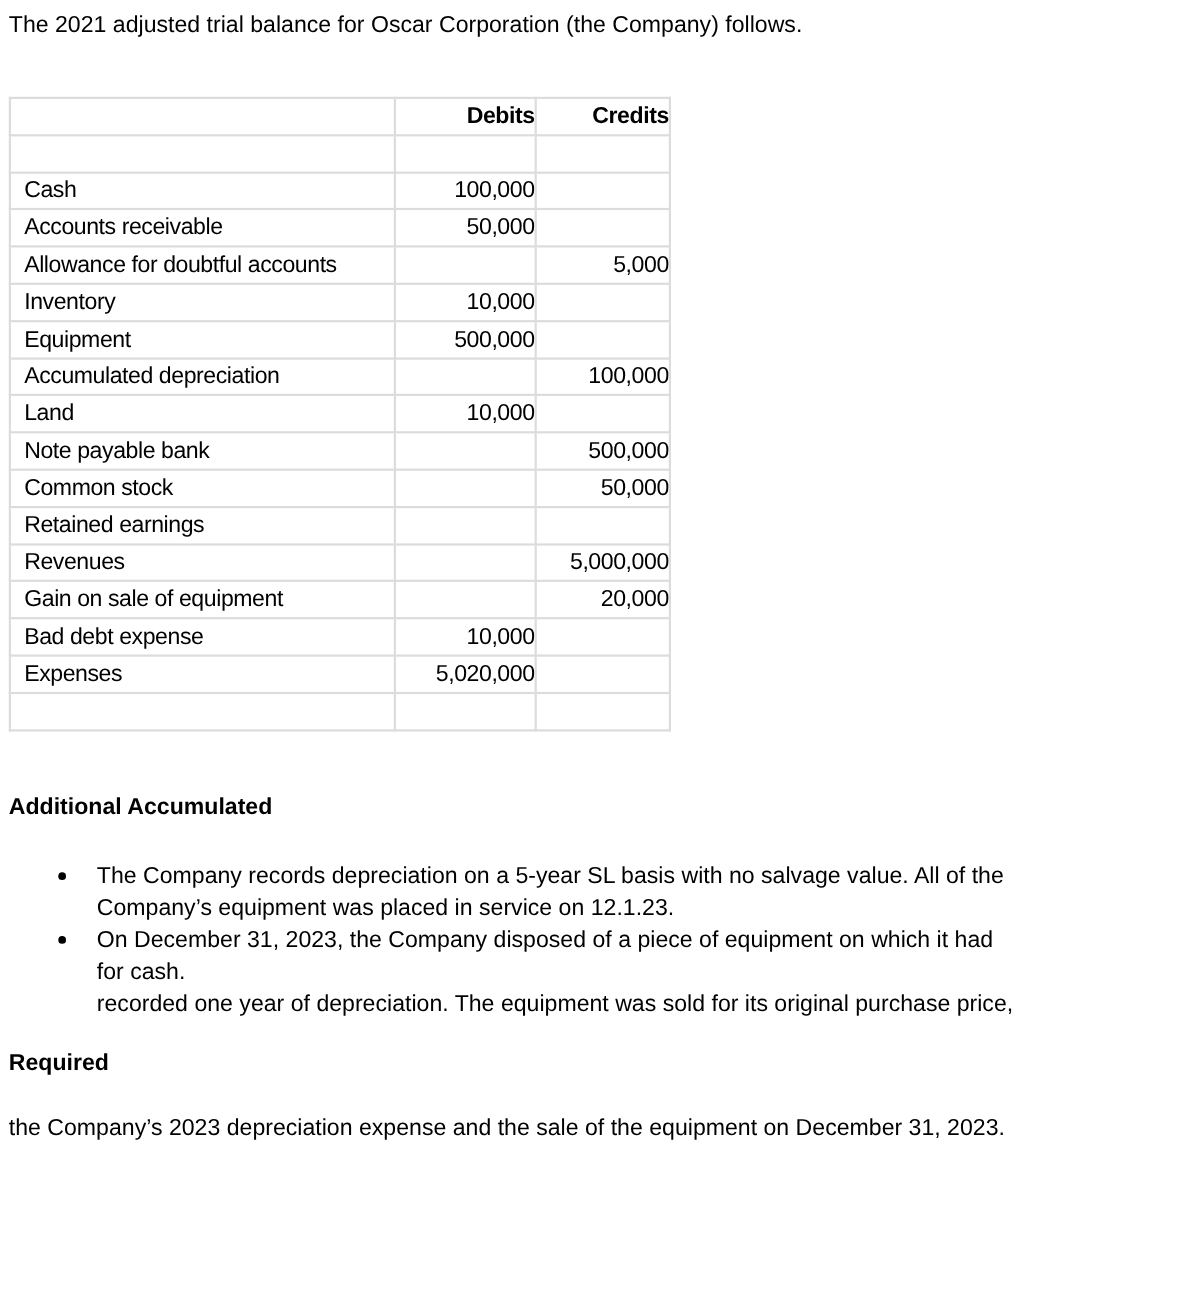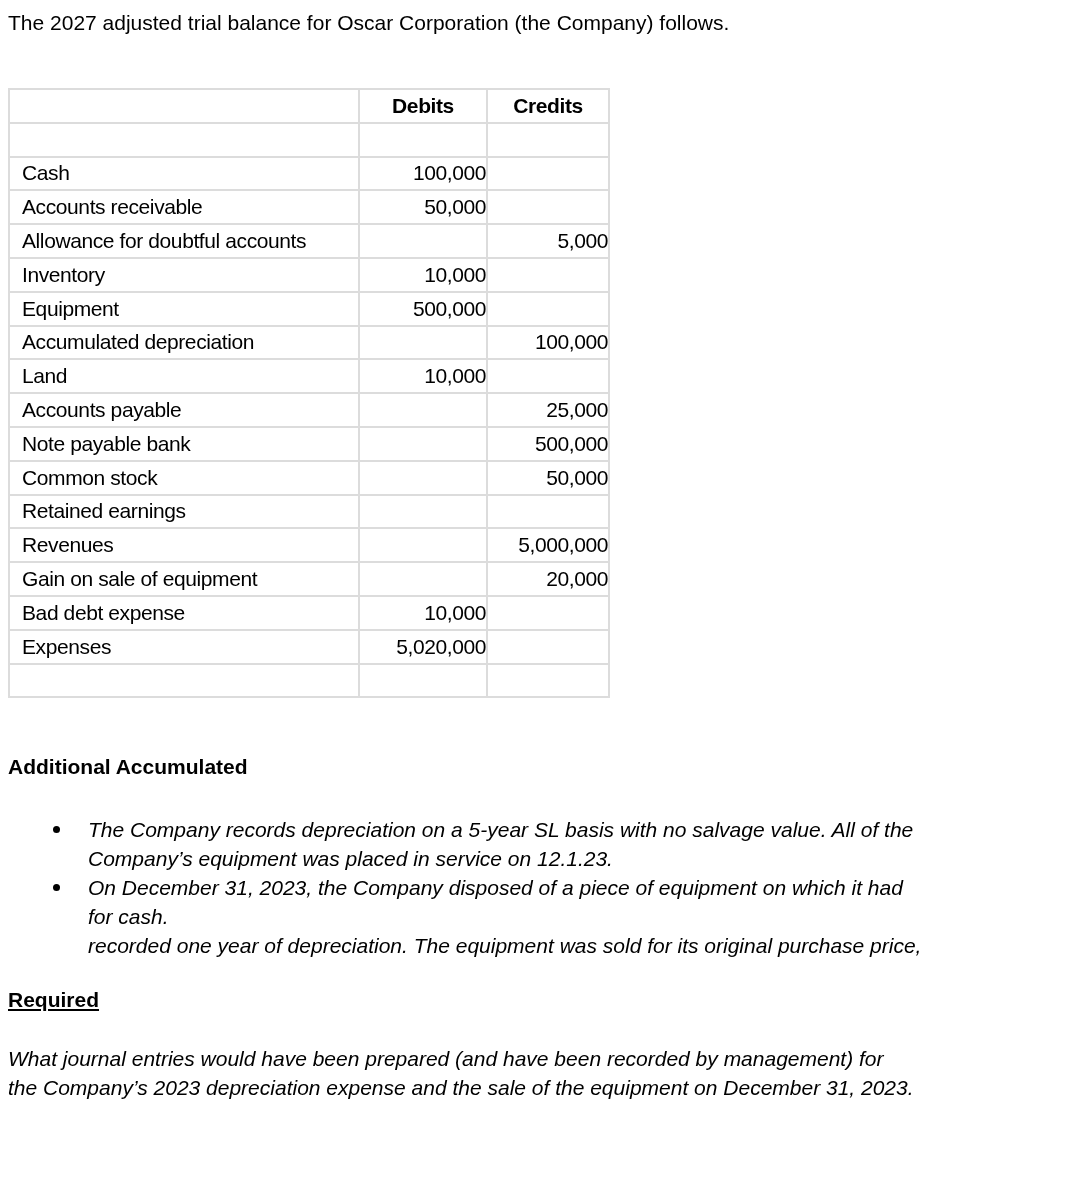--- a/index.html
+++ b/index.html
@@ -42,33 +42,33 @@
   }
   table.tb td.account {
     text-align: left;
     padding-left: 12px;
   }
   table.tb td.num {
     text-align: right;
   }
   table.tb tr.header td {
     font-weight: bold;
-    text-align: center;
+    text-align: right;
   }
   table.tb tr.total td {
     height: 35px;
   }
   .section-heading {
     margin: 0;
     font-size: 21px;
     font-weight: bold;
     line-height: 29px;
   }
   .h-additional { margin-top: 54px; }
-  .h-required   { margin-top: 25px; text-decoration: underline; }
+  .h-required   { margin-top: 25px; }
   ul.bullets {
     margin: 34px 0 0 0;
     padding: 0;
     list-style: none;
     font-size: 21px;
     line-height: 29px;
   }
   ul.bullets li {
     position: relative;
     padding-left: 80px;
@@ -80,28 +80,28 @@
     width: 7px;
     height: 7px;
     border-radius: 50%;
     background: #000000;
   }
   .required-text {
     margin: 30px 0 0 0;
     font-size: 21px;
     line-height: 29px;
   }
-  .line { display: block; white-space: nowrap; font-style: italic; }
+  .line { display: block; white-space: nowrap; }
 </style>
 </head>
 <body>
 
 <div class="page">
 
-  <p class="intro">The 2027 adjusted trial balance for Oscar Corporation (the Company) follows.</p>
+  <p class="intro">The 2021 adjusted trial balance for Oscar Corporation (the Company) follows.</p>
 
   <table class="tb">
     <colgroup>
       <col style="width:350px">
       <col style="width:128px">
       <col style="width:122px">
     </colgroup>
     <tbody>
         <tr class="header">
           <td class="account"></td>
@@ -140,25 +140,20 @@
         </tr>
         <tr>
           <td class="account">Accumulated depreciation</td>
           <td class="num"></td>
           <td class="num">100,000</td>
         </tr>
         <tr>
           <td class="account">Land</td>
           <td class="num">10,000</td>
           <td class="num"></td>
-        </tr>
-        <tr>
-          <td class="account">Accounts payable</td>
-          <td class="num"></td>
-          <td class="num">25,000</td>
         </tr>
         <tr>
           <td class="account">Note payable bank</td>
           <td class="num"></td>
           <td class="num">500,000</td>
         </tr>
         <tr>
           <td class="account">Common stock</td>
           <td class="num"></td>
           <td class="num">50,000</td>
@@ -208,17 +203,16 @@
         <span class="dot"></span>
         <span class="line">On December 31, 2023, the Company disposed of a piece of equipment on which it had</span>
         <span class="line">for cash.</span>
         <span class="line">recorded one year of depreciation. The equipment was sold for its original purchase price,</span>
       </li>
     </ul>
 
   <h2 class="section-heading h-required">Required</h2>
 
   <p class="required-text">
-      <span class="line">What journal entries would have been prepared (and have been recorded by management) for</span>
       <span class="line">the Company’s 2023 depreciation expense and the sale of the equipment on December 31, 2023.</span>
     </p>
 
 </div>
 
 </body></html>

